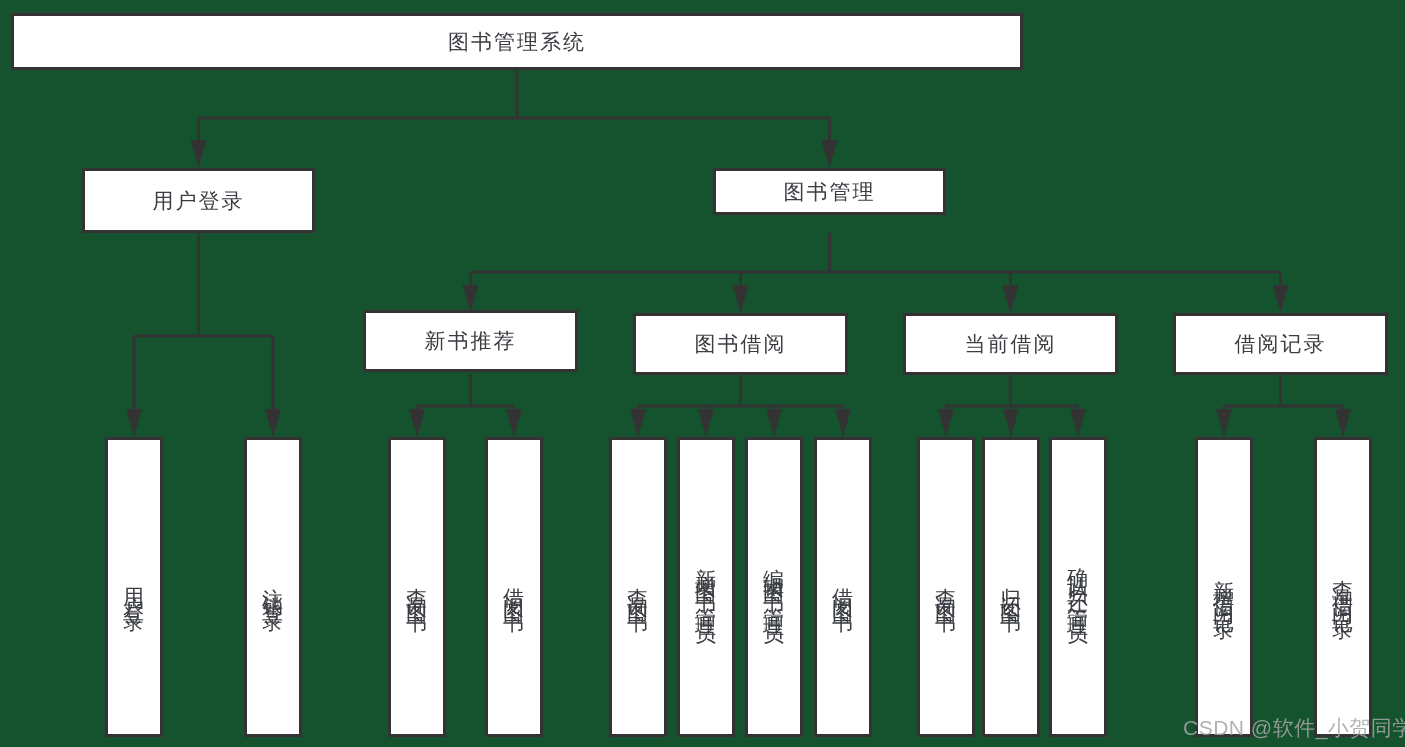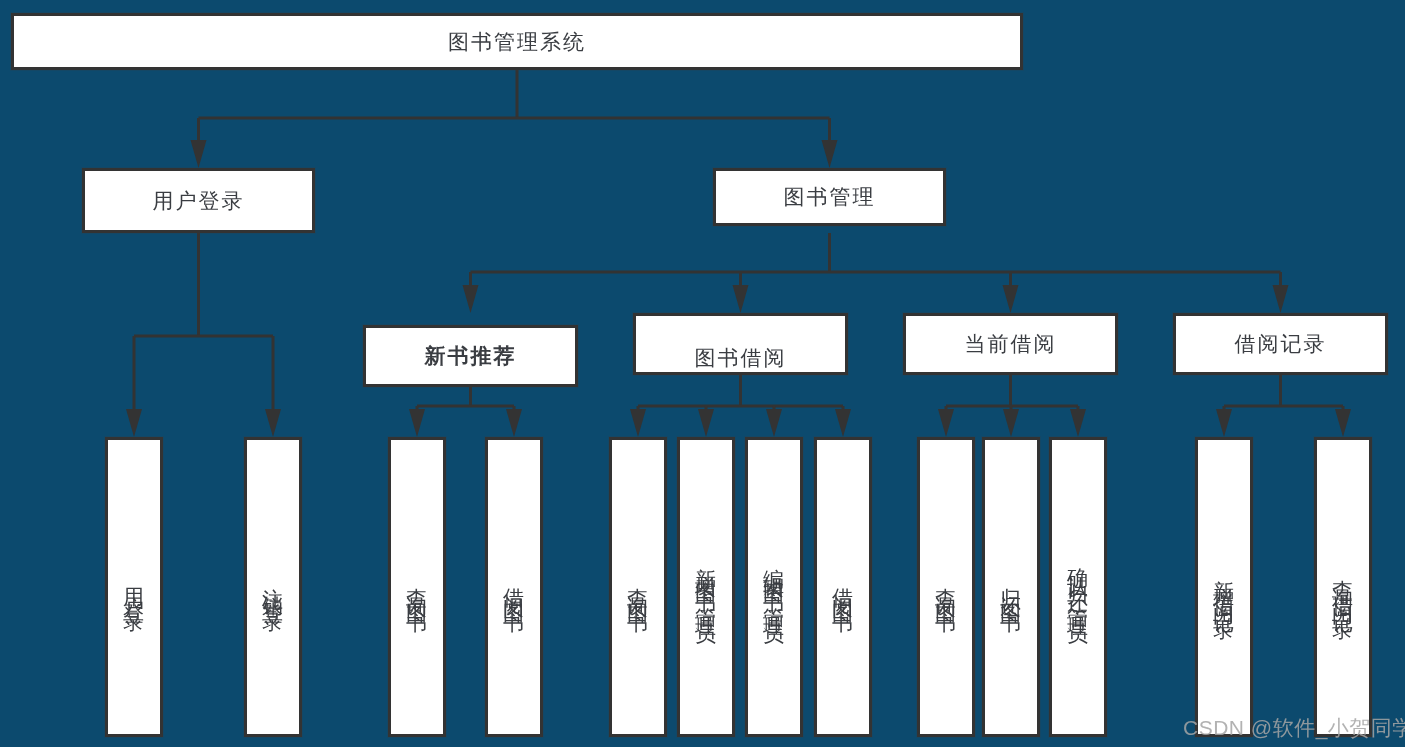--- a/index.html
+++ b/index.html
@@ -1,20 +1,20 @@
 <!DOCTYPE html>
 <html><head>
 <meta charset="utf-8">
 <style>
   html, body { margin: 0; padding: 0; background: #ffffff; }
   #stage {
     position: relative;
     width: 1405px;
     height: 747px;
-    background: #0c4a6e;
+    background: #14532d;
     font-family: "Liberation Sans", "DejaVu Sans", sans-serif;
     overflow: hidden;
   }
   #wires {
     position: absolute;
     left: 0; top: 0;
     width: 1405px; height: 747px;
     z-index: 1;
   }
   .box {
@@ -128,35 +128,35 @@
     </g>
   </svg>
 
   <div class="box h" style="left:11px; top:13px; width:1012px; height:57px;">
     <span>图书管理系统</span>
   </div>
 
   <div class="box h" style="left:82px; top:168px; width:233px; height:65px;">
     <span>用户登录</span>
   </div>
-  <div class="box h" style="left:713px; top:168px; width:233px; height:58px;">
+  <div class="box h" style="left:713px; top:168px; width:233px; height:47px;">
     <span>图书管理</span>
   </div>
 
   <div class="box v" style="left:105px;">
     <span>用户登录</span>
   </div>
   <div class="box v" style="left:244px;">
     <span>注销登录</span>
   </div>
 
-  <div class="box h" style="left:363px; top:325px; width:215px; height:62px;font-weight:bold;">
+  <div class="box h" style="left:363px; top:310px; width:215px; height:62px;">
     <span>新书推荐</span>
   </div>
-  <div class="box h" style="left:633px; top:313px; width:215px; height:62px;align-items:flex-end;">
+  <div class="box h" style="left:633px; top:313px; width:215px; height:62px;">
     <span>图书借阅</span>
   </div>
   <div class="box h" style="left:903px; top:313px; width:215px; height:62px;font-family:Liberation Mono, monospace;">
     <span>当前借阅</span>
   </div>
   <div class="box h" style="left:1173px; top:313px; width:215px; height:62px;">
     <span>借阅记录</span>
   </div>
 
   <div class="box v" style="left:388px;">

